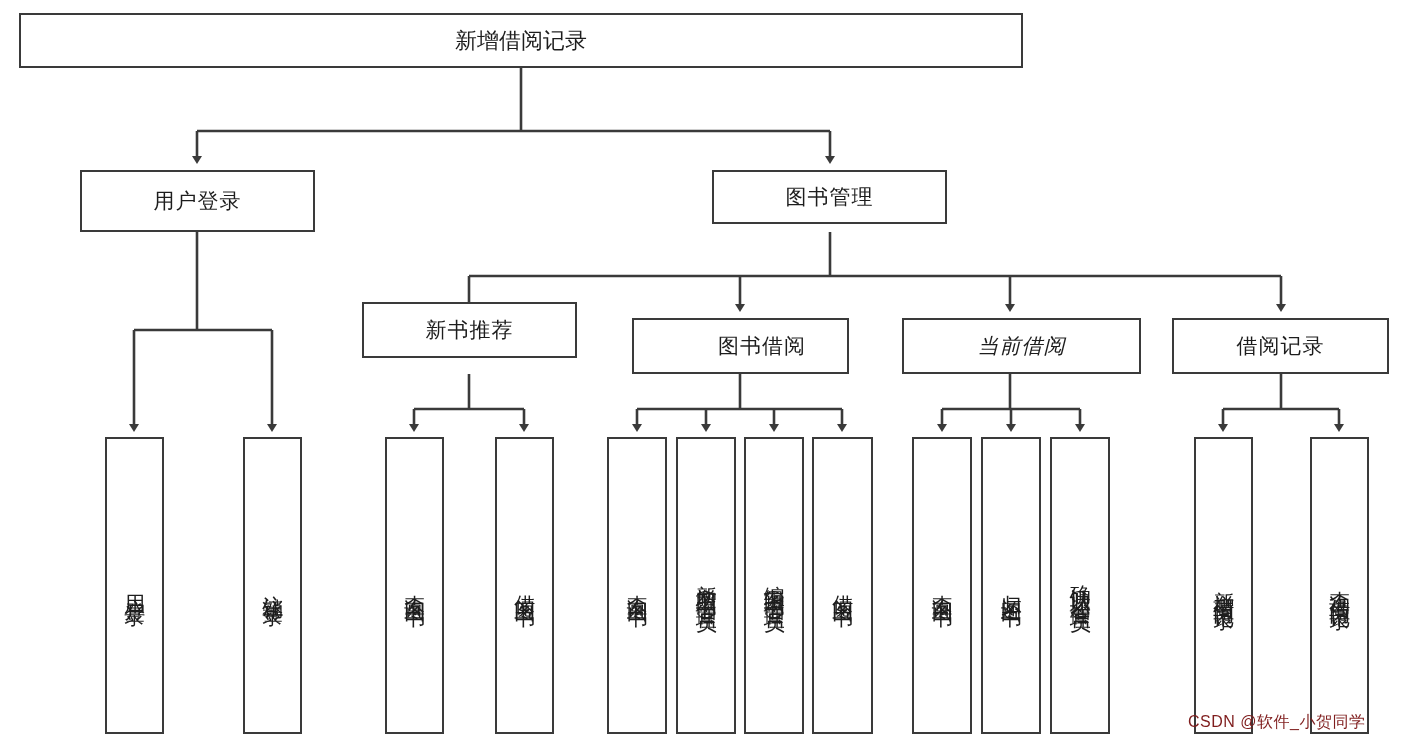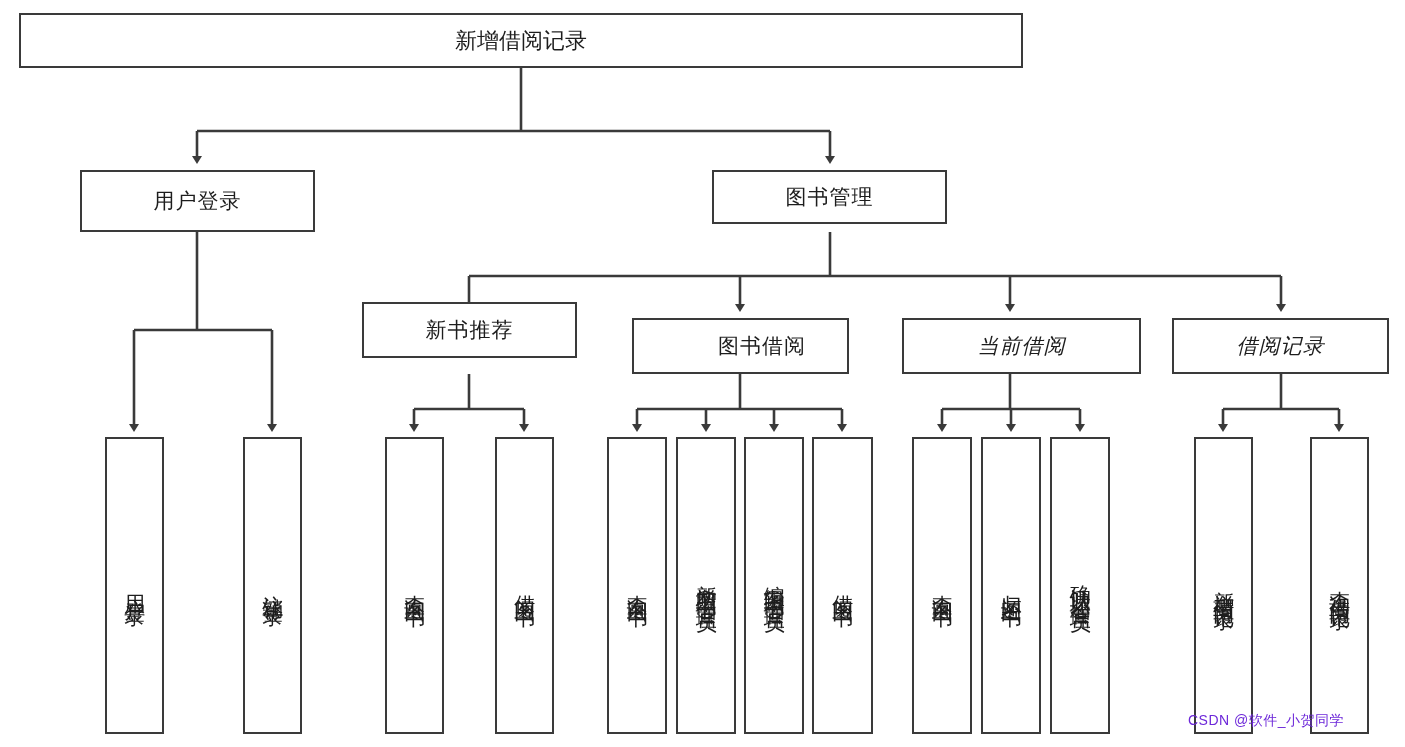--- a/index.html
+++ b/index.html
@@ -30,22 +30,22 @@
   }
   .node.v .vtext{
     writing-mode:vertical-rl;
     text-orientation:upright;
     line-height:1.06;
     white-space:nowrap;
   }
   .watermark{
     position:absolute;
     left:1188px;top:712px;
-    font-size:14px;
-    color:#6d28d9;
+    font-size:16px;
+    color:#7f1d1d;
     white-space:nowrap;
     letter-spacing:0.5px;
   }
 </style>
 </head>
 <body>
 
 <div id="stage">
 
   <svg id="wires" viewBox="0 0 1405 747">
@@ -111,21 +111,21 @@
 
   <div class="node h" style="left:362px;top:302px;width:215px;height:56px;">
     <span>新书推荐</span>
   </div>
   <div class="node h" style="left:632px;top:318px;width:217px;height:56px;padding-left:43px;">
     <span>图书借阅</span>
   </div>
   <div class="node h" style="left:902px;top:318px;width:239px;height:56px;font-style:italic;">
     <span>当前借阅</span>
   </div>
-  <div class="node h" style="left:1172px;top:318px;width:217px;height:56px;font-style:italic;">
+  <div class="node h" style="left:1172px;top:318px;width:217px;height:56px;">
     <span>借阅记录</span>
   </div>
 
   <div class="node v" style="left:105px;top:437px;width:59px;height:297px;">
     <span class="vtext">用户登录</span>
   </div>
   <div class="node v" style="left:243px;top:437px;width:59px;height:297px;">
     <span class="vtext">注销登录</span>
   </div>
 

